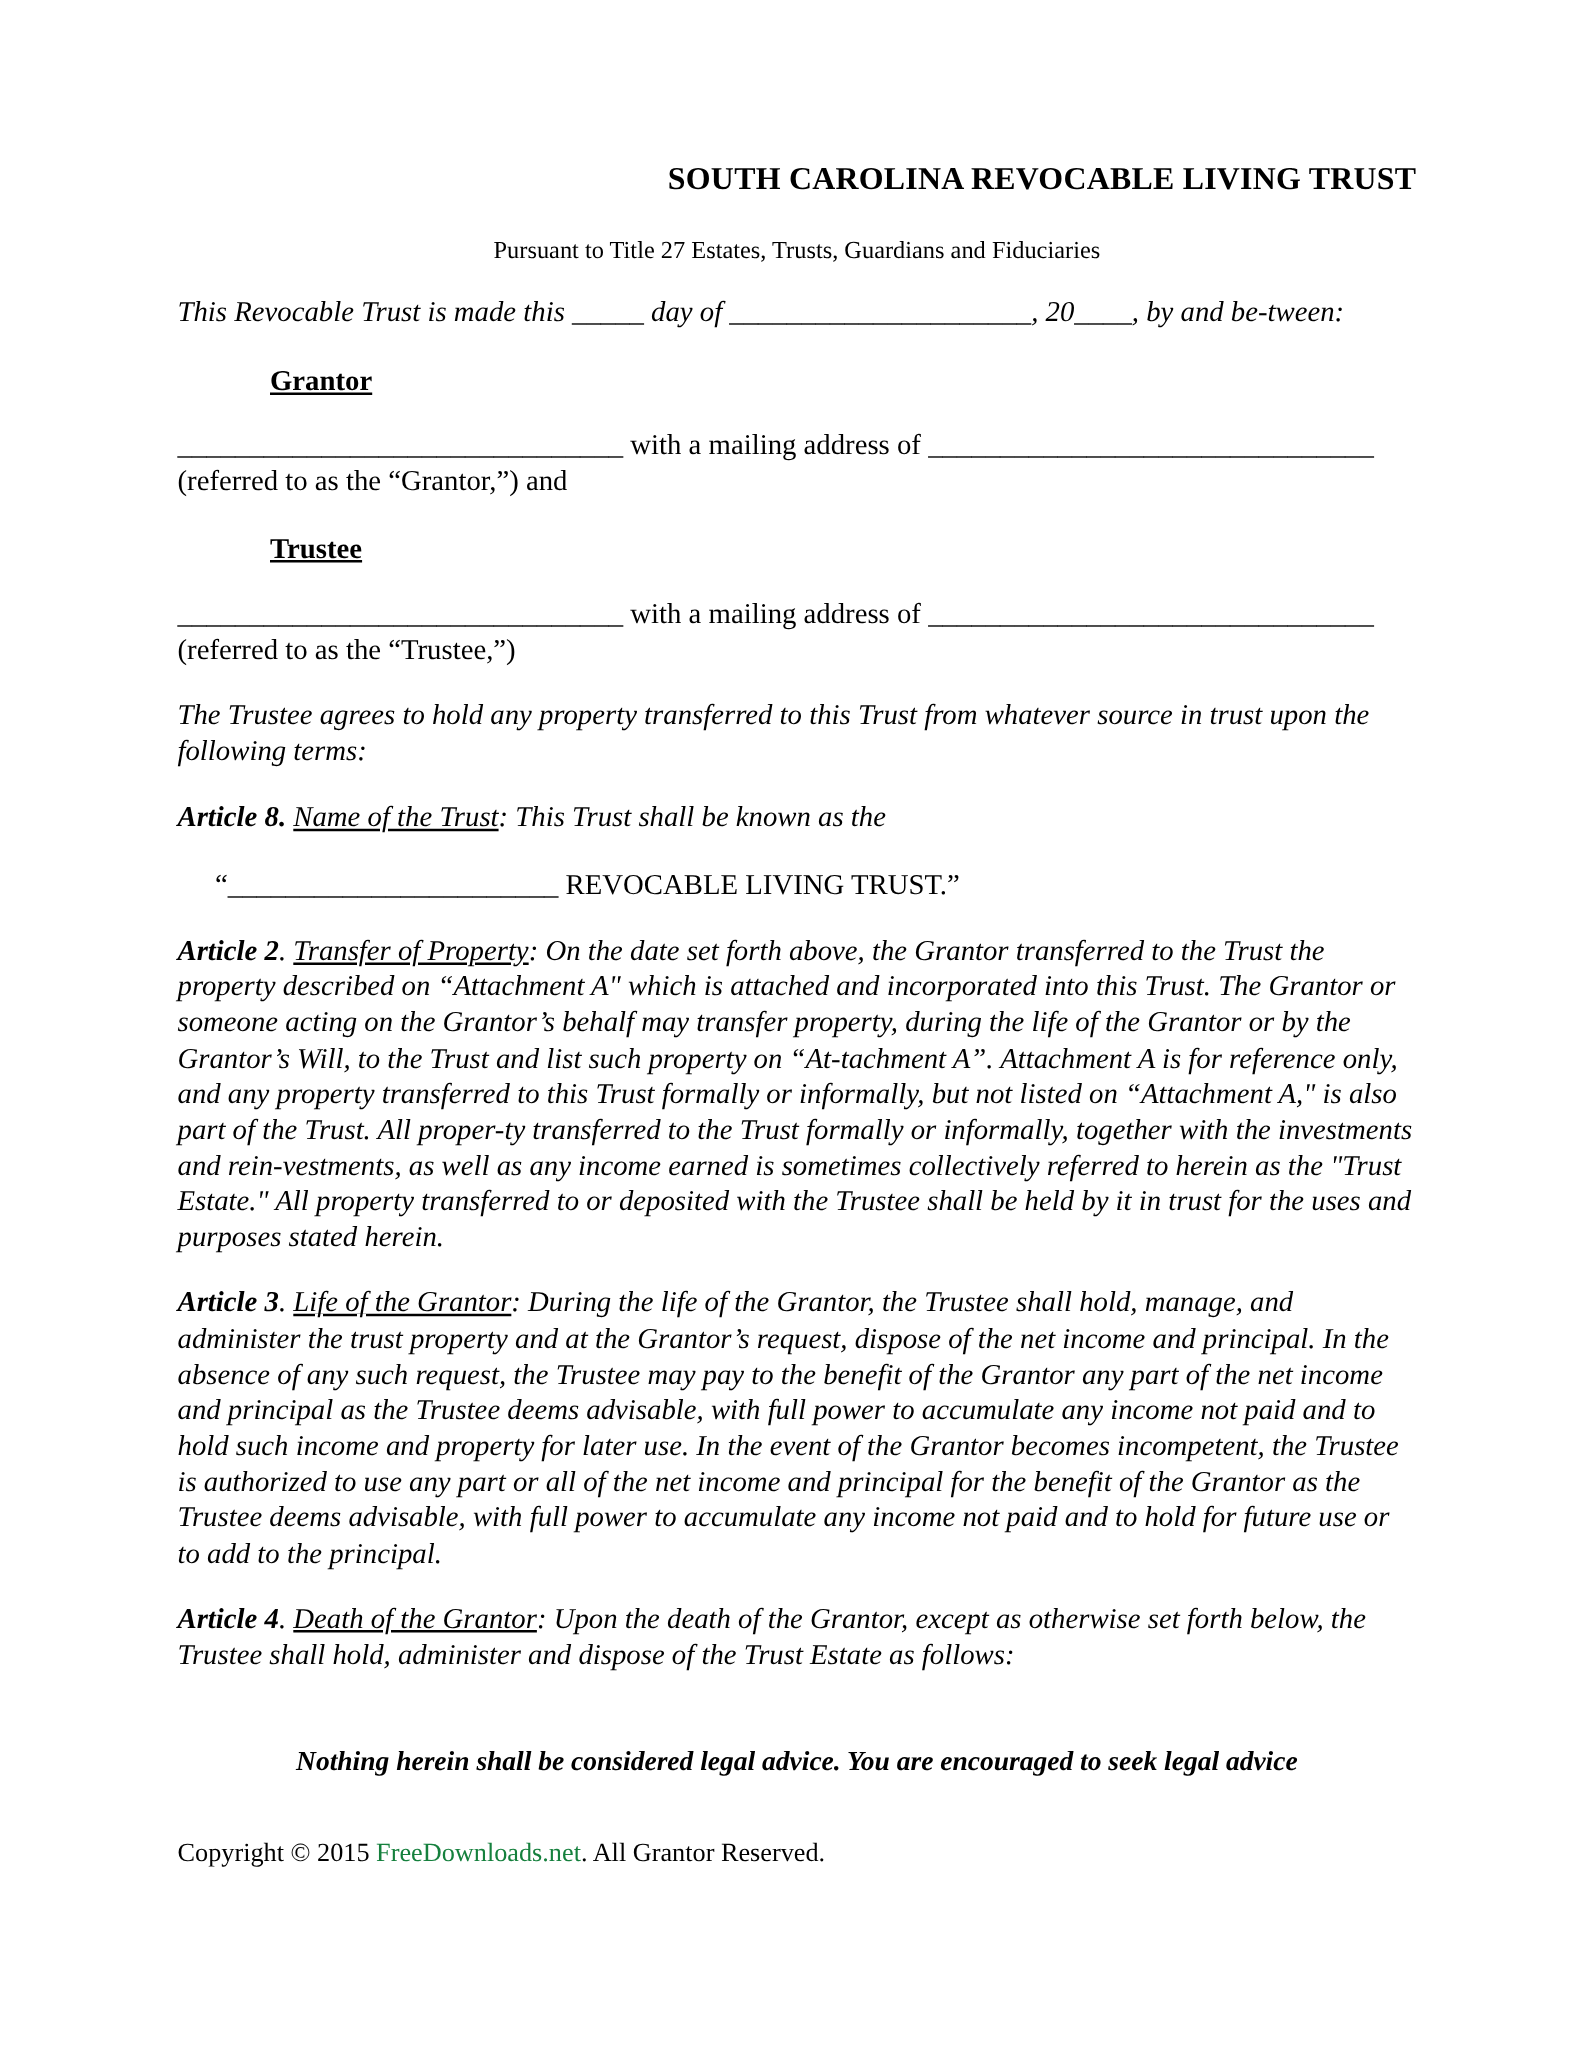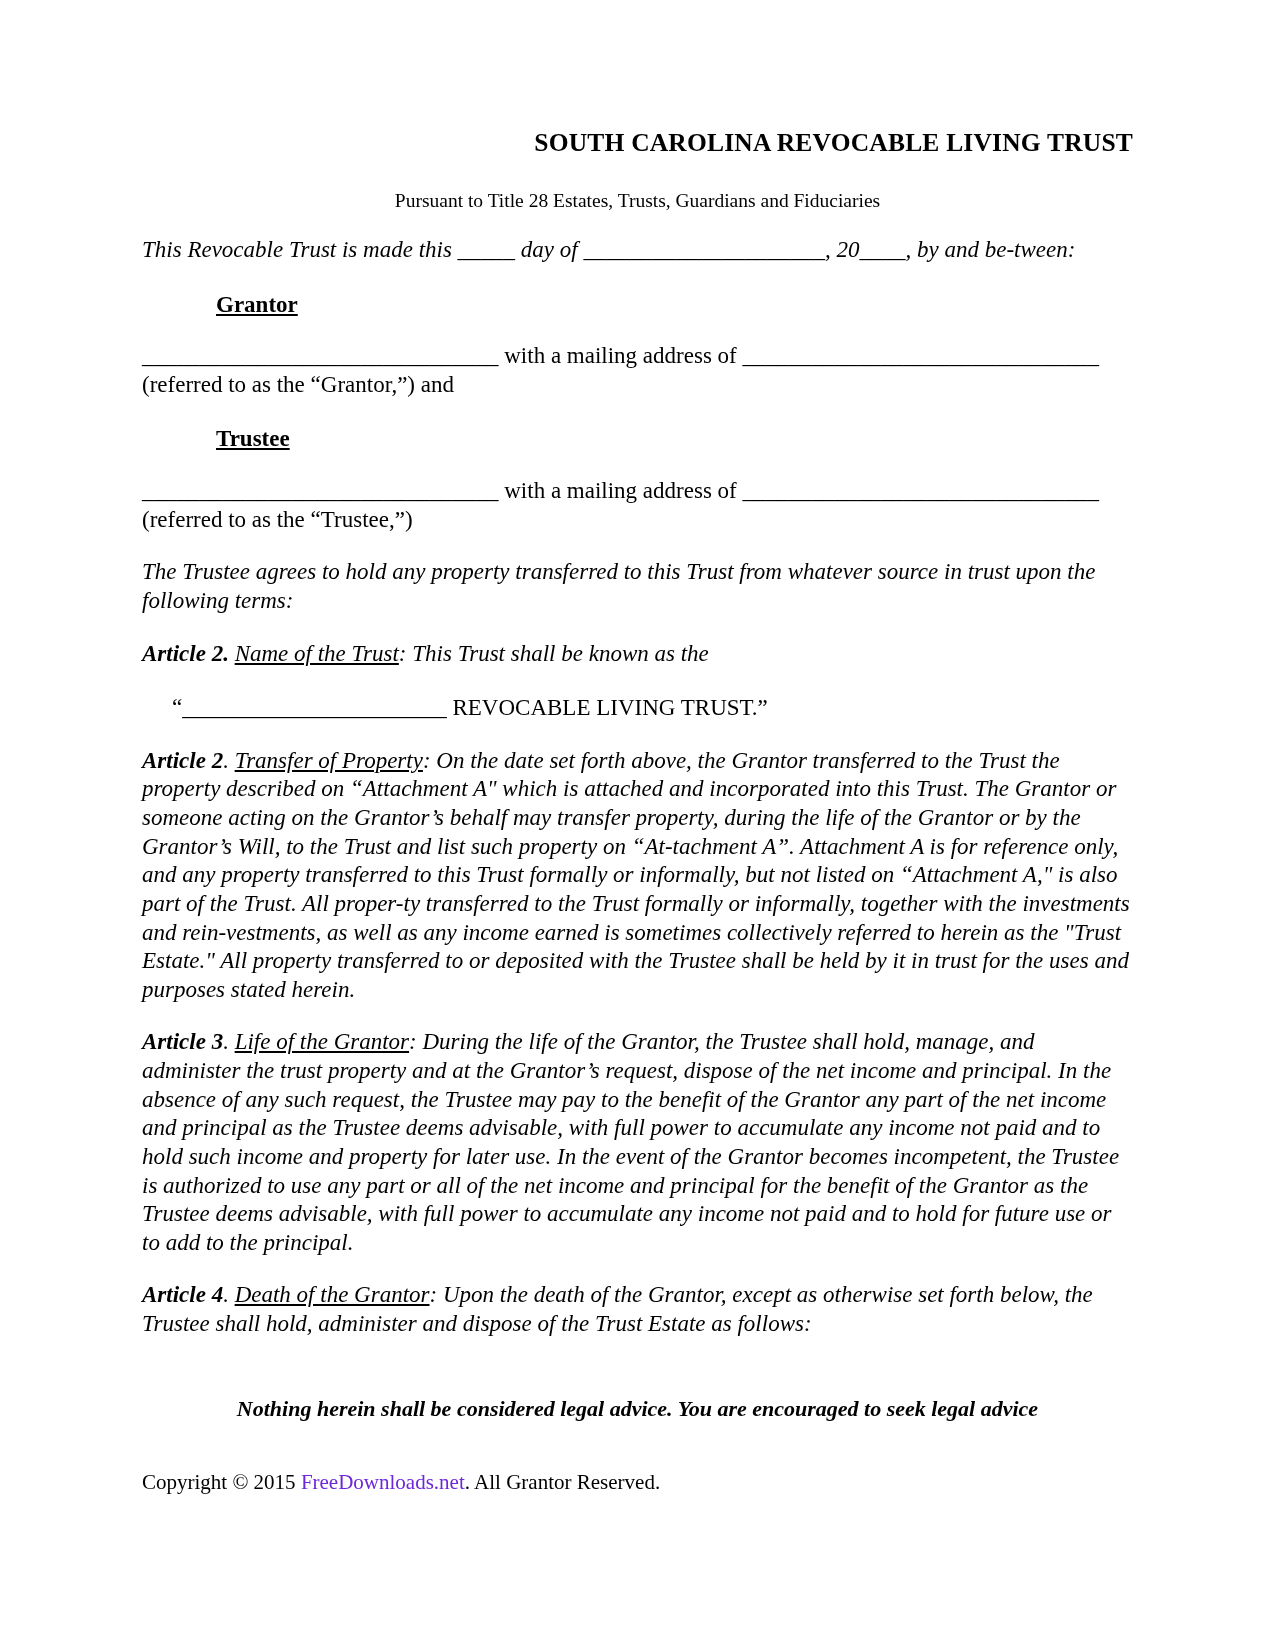--- a/index.html
+++ b/index.html
@@ -95,42 +95,42 @@
     text-decoration: none;
   }
 </style>
 </head>
 <body>
 
 <div class="page">
 
   <h1 class="doc-title">SOUTH CAROLINA REVOCABLE LIVING TRUST</h1>
 
-  <div class="doc-subtitle">Pursuant to Title 28 Estates, Trusts, Guardians and Fiduciaries</div>
+  <div class="doc-subtitle">Pursuant to Title 27 Estates, Trusts, Guardians and Fiduciaries</div>
 
   <p class="body-text">This Revocable Trust is made this _____ day of _____________________, 20____, by and be-tween:</p>
 
   <span class="party-heading">Grantor</span>
 
   <p class="party-line">
     <span>_______________________________ with a mailing address of _______________________________</span><br>
     <span>(referred to as the “Grantor,”) and</span>
   </p>
 
   <span class="party-heading">Trustee</span>
 
   <p class="party-line">
     <span>_______________________________ with a mailing address of _______________________________</span><br>
     <span>(referred to as the “Trustee,”)</span>
   </p>
 
   <p class="body-text">The Trustee agrees to hold any property transferred to this Trust from whatever source in trust upon the following terms:</p>
 
   <p class="body-text">
-    <span class="art-label">Article 2.</span><span> </span><span class="art-topic">Name of the Trust</span><span>: </span><span>This Trust shall be known as the</span>
+    <span class="art-label">Article 8.</span><span> </span><span class="art-topic">Name of the Trust</span><span>: </span><span>This Trust shall be known as the</span>
   </p>
 
   <div class="trust-name-line">“_______________________ REVOCABLE LIVING TRUST.”</div>
 
   <p class="body-text">
     <span class="art-label">Article 2</span><span>. </span><span class="art-topic">Transfer of Property</span><span>: </span><span>On the date set forth above, the Grantor transferred to the Trust the property described on “Attachment A" which is attached and incorporated into this Trust. The Grantor or someone acting on the Grantor’s behalf may transfer property, during the life of the Grantor or by the Grantor’s Will, to the Trust and list such property on “At-tachment A”.  Attachment A is for reference only, and any property transferred to this Trust formally or informally, but not listed on “Attachment A," is also part of the Trust.  All proper-ty transferred to the Trust formally or informally, together with the investments and rein-vestments, as well as any income earned is sometimes collectively referred to herein as the "Trust Estate." All property transferred to or deposited with the Trustee shall be held by it in trust for the uses and purposes stated herein.</span>
   </p>
 
   <p class="body-text">
     <span class="art-label">Article 3</span><span>. </span><span class="art-topic">Life of the Grantor</span><span>: </span><span>During the life of the Grantor, the Trustee shall hold, manage, and administer the trust property and at the Grantor’s request, dispose of the net income and principal.  In the absence of any such request, the Trustee may pay to the benefit of the Grantor any part of the net income and principal as the Trustee deems advisable, with full power to accumulate any income not paid and to hold such income and property for later use. In the event of the Grantor becomes incompetent, the Trustee is authorized to use any part or all of the net income and principal for the benefit of the Grantor as the Trustee deems advisable, with full power to accumulate any income not paid and to hold for future use or to add to the principal.</span>
@@ -138,16 +138,16 @@
 
   <p class="body-text">
     <span class="art-label">Article 4</span><span>. </span><span class="art-topic">Death of the Grantor</span><span>: </span><span>Upon the death of the Grantor, except as otherwise set forth below, the Trustee shall hold, administer and dispose of the Trust Estate as follows:</span>
   </p>
 
   <div class="disclaimer-wrap">
     <div class="disclaimer">Nothing herein shall be considered legal advice.  You are encouraged to seek legal advice</div>
   </div>
 
   <div class="copyright">
-    <span>Copyright © 2015 </span><a class="link" href="#" style="color: #6d28d9;">FreeDownloads.net</a><span>. All Grantor Reserved.</span>
+    <span>Copyright © 2015 </span><a class="link" href="#" style="color: #15803d;">FreeDownloads.net</a><span>. All Grantor Reserved.</span>
   </div>
 
 </div>
 
 </body></html>

